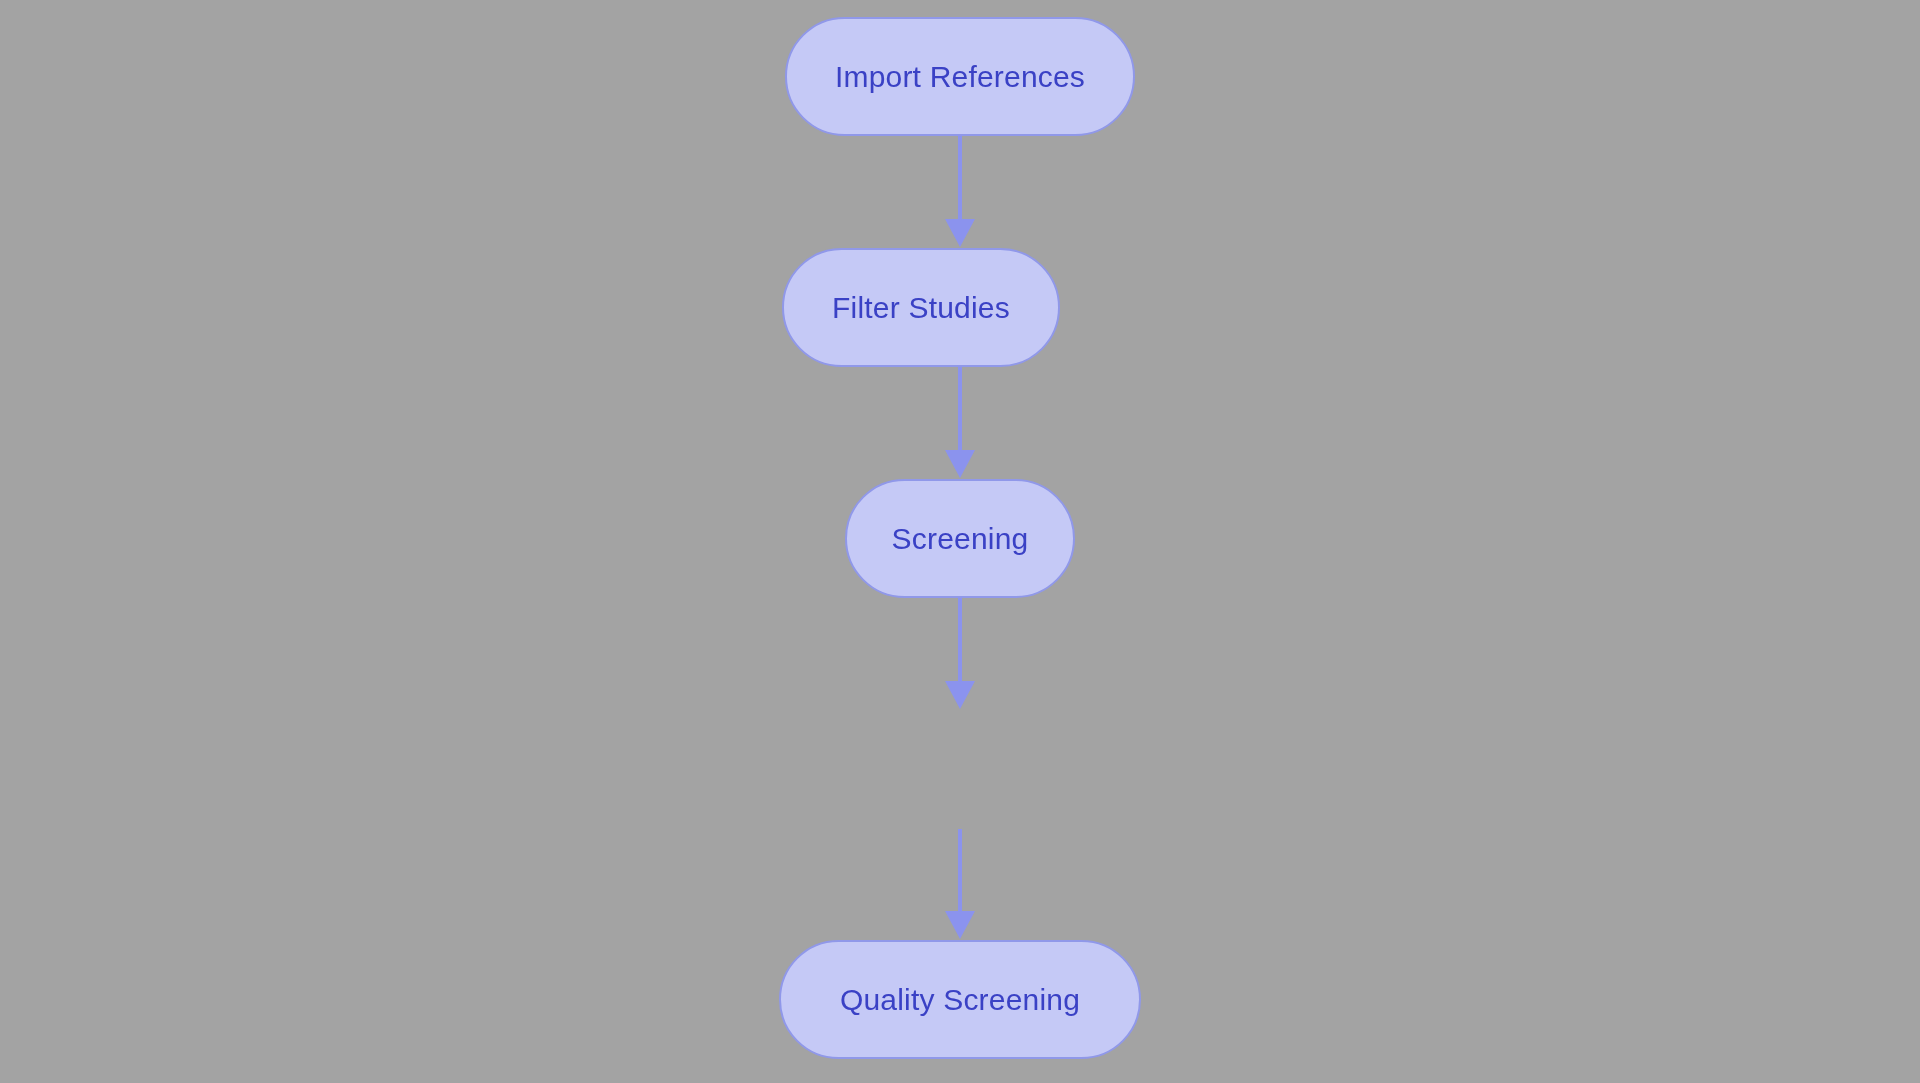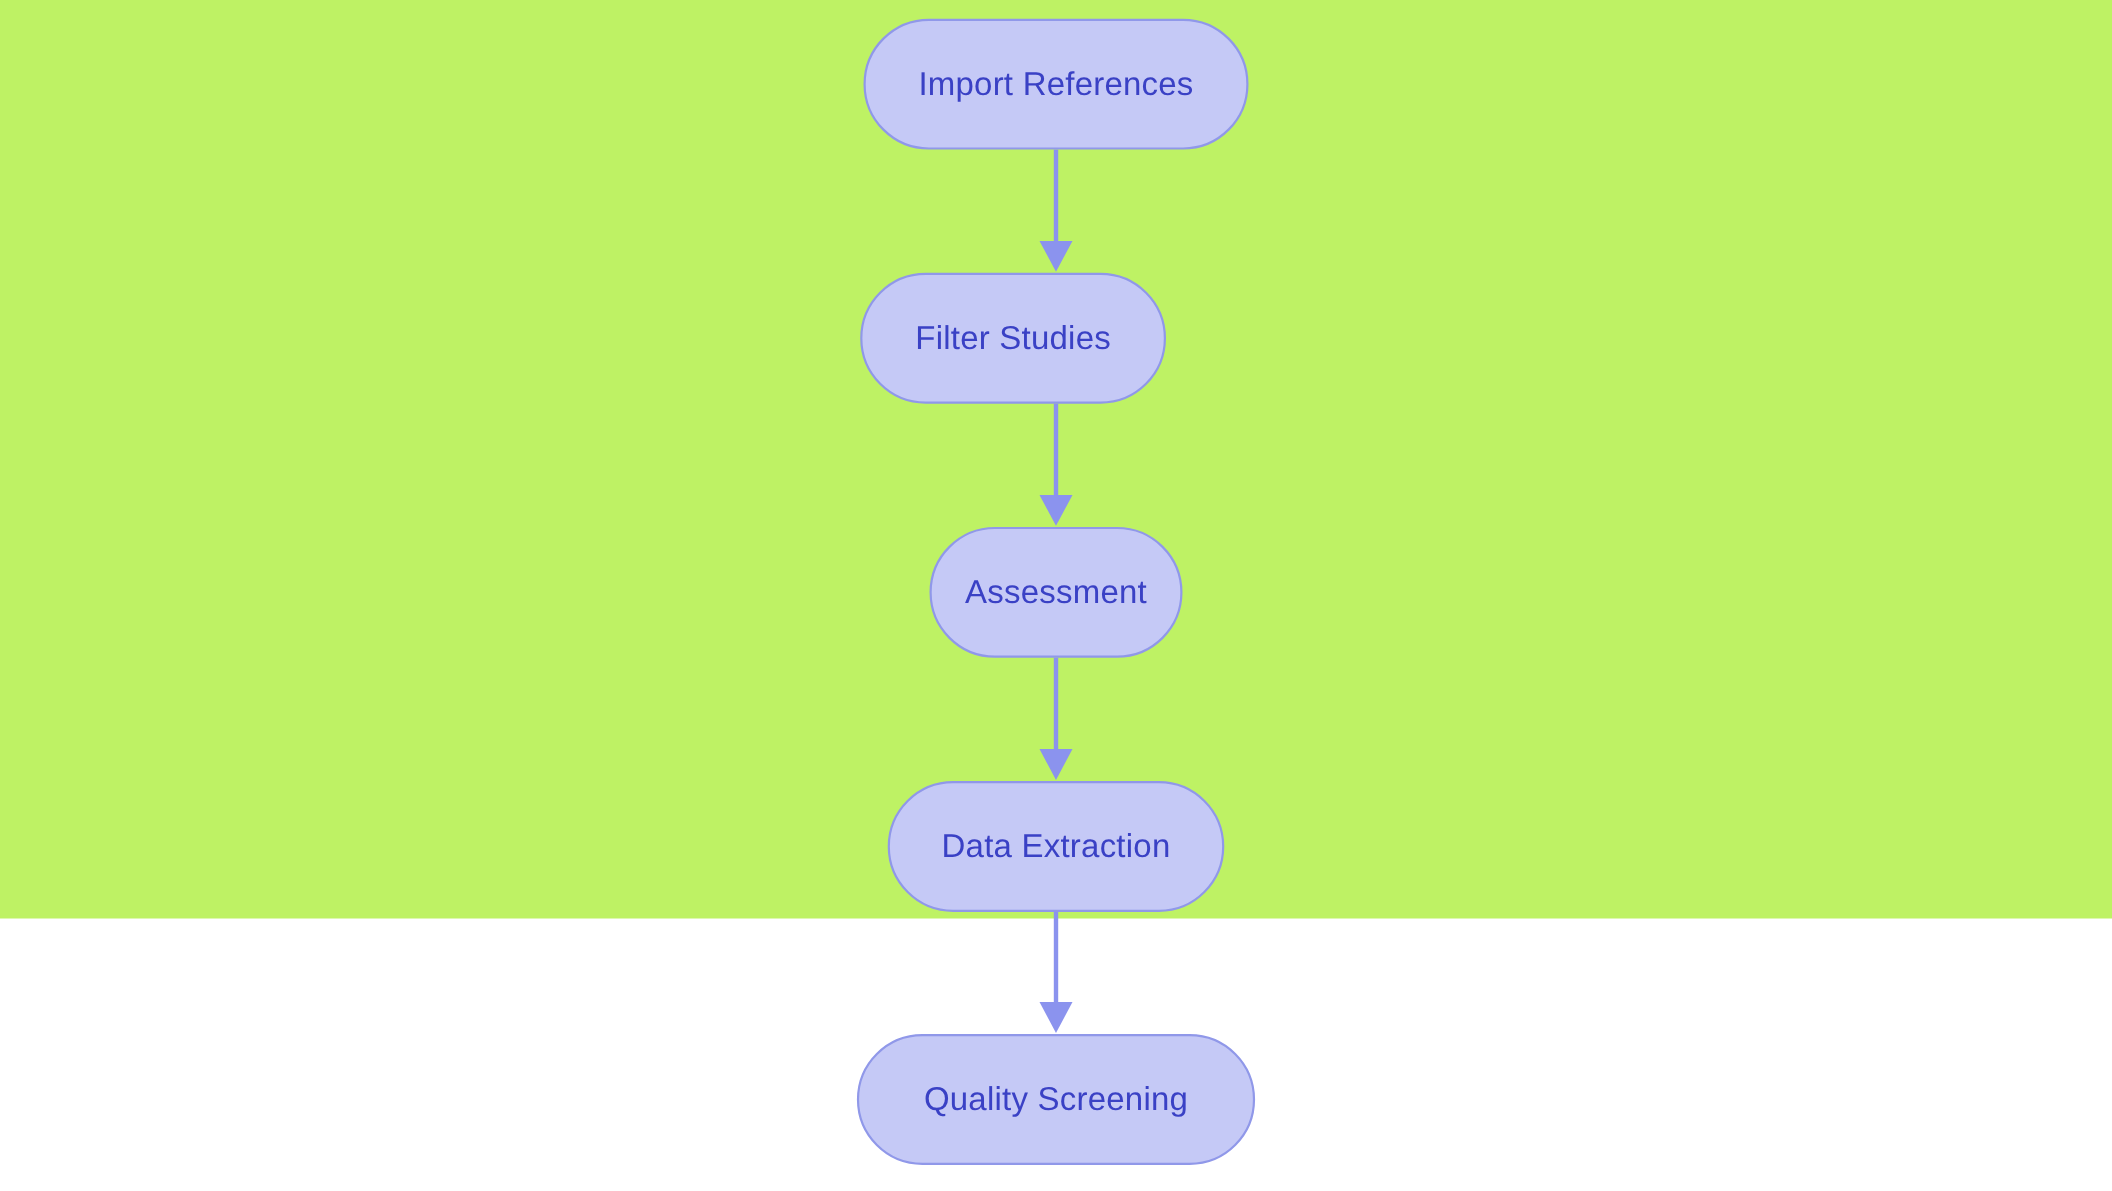--- a/index.html
+++ b/index.html
@@ -7,22 +7,22 @@
     padding: 0;
     background: #ffffff;
     width: 1920px;
     height: 1083px;
     overflow: hidden;
     font-family: "Liberation Sans", sans-serif;
   }
   .canvas {
     position: relative;
     width: 1920px;
-    height: 835px;
-    background: #bef264;
+    height: 1083px;
+    background: #a3a3a3;
   }
   .flow-node {
     position: absolute;
     height: 119px;
     box-sizing: border-box;
     background: #c5c9f6;
     border: 2px solid #9098e9;
     border-radius: 60px;
     color: #3a41c5;
     font-size: 30px;
@@ -85,28 +85,27 @@
     <div class="head"></div>
   </div>
 
   <div class="flow-node n2">Filter Studies</div>
 
   <div class="arrow a2">
     <div class="shaft"></div>
     <div class="head"></div>
   </div>
 
-  <div class="flow-node n3">Assessment</div>
+  <div class="flow-node n3">Screening</div>
 
   <div class="arrow a3">
     <div class="shaft"></div>
     <div class="head"></div>
   </div>
 
-  <div class="flow-node n4">Data Extraction</div>
 
   <div class="arrow a4">
     <div class="shaft"></div>
     <div class="head"></div>
   </div>
 
   <div class="flow-node n5">Quality Screening</div>
 
 </div>
 

